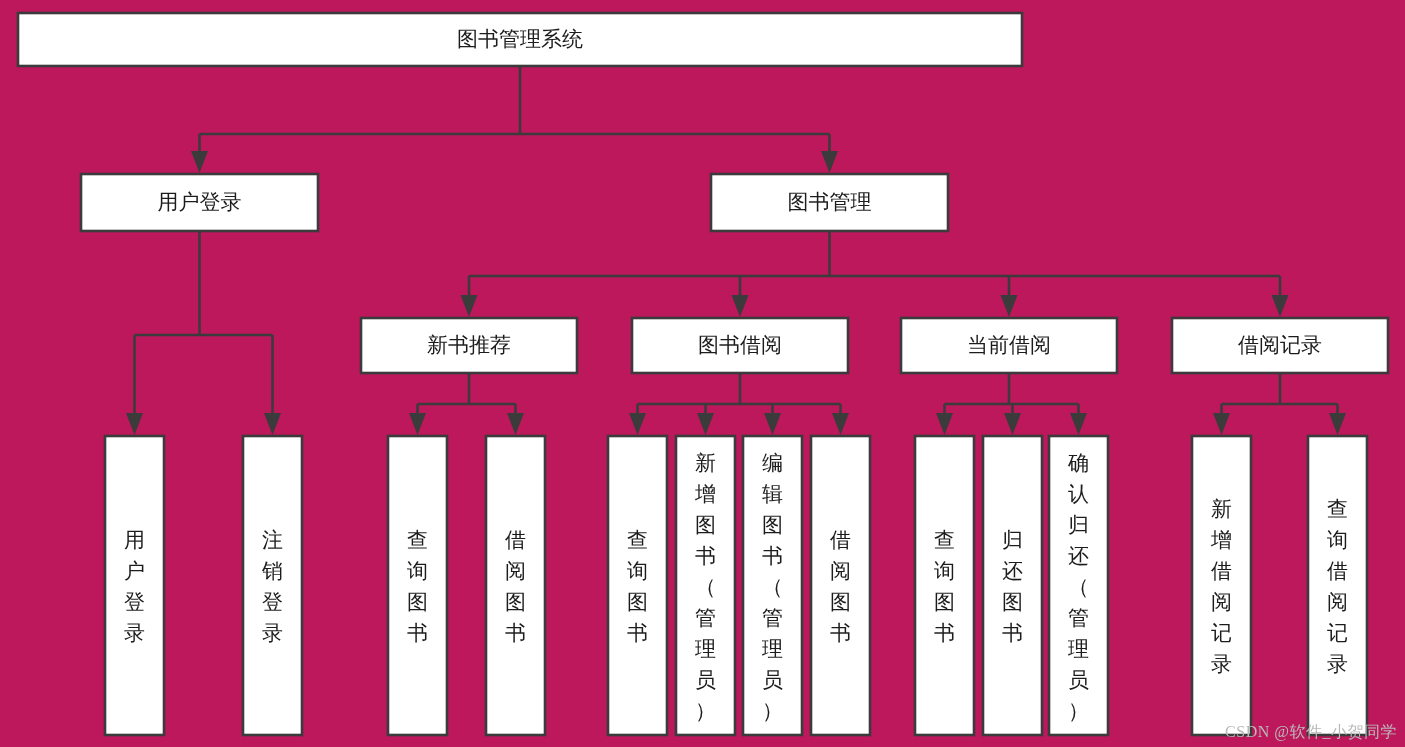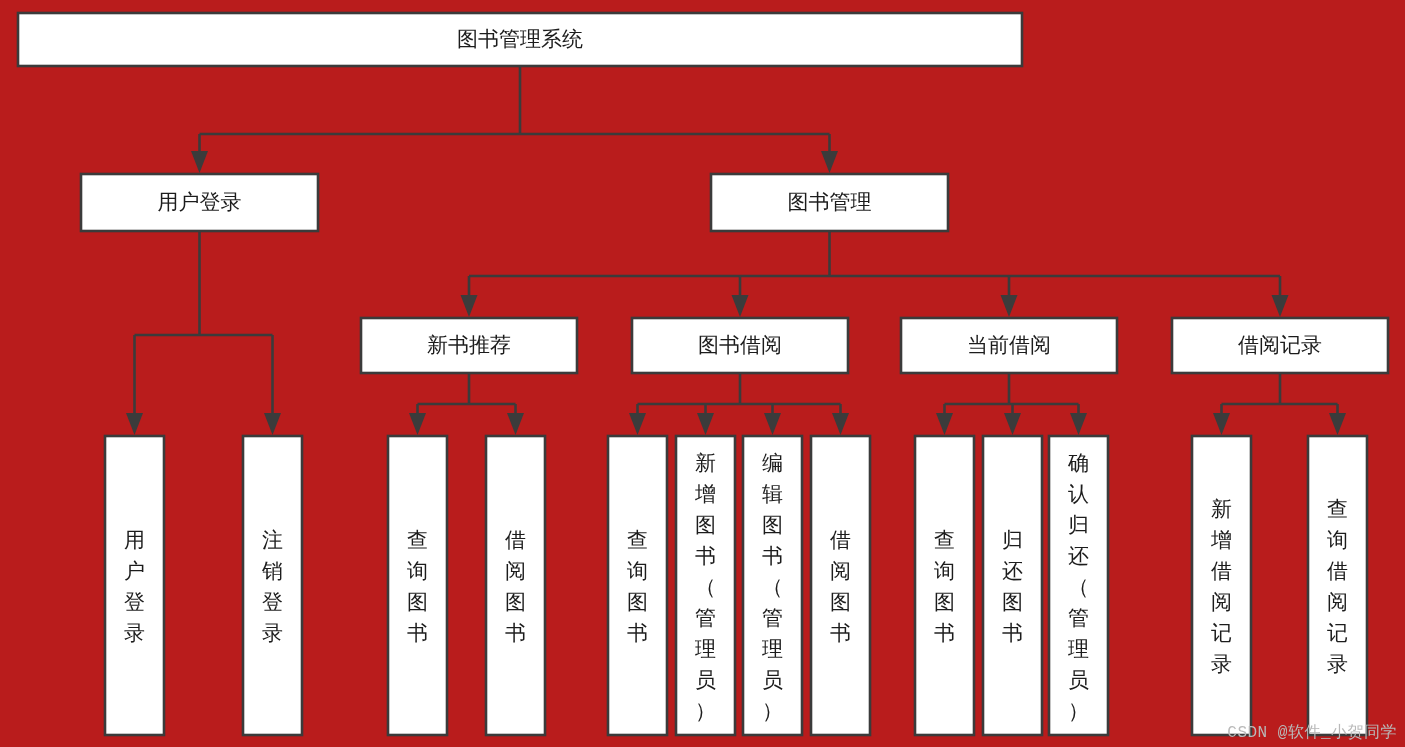--- a/index.html
+++ b/index.html
@@ -10,21 +10,21 @@
   body {
     width: 1405px;
     height: 747px;
     font-family: "Liberation Sans", "DejaVu Sans", sans-serif;
     overflow: hidden;
   }
   #diagram-root {
     position: relative;
     width: 1405px;
     height: 747px;
-    background: #b91c1c;
+    background: #be185d;
   }
   svg.diagram-svg {
     position: absolute;
     top: 0;
     left: 0;
     width: 1405px;
     height: 747px;
     display: block;
   }
   .node-box {
@@ -54,21 +54,21 @@
   .arrow-head {
     fill: #3b3b3b;
     stroke: none;
   }
   .watermark {
     position: absolute;
     right: 8px;
     bottom: 4px;
     color: #b9b9b9;
     font-size: 16px;
-    font-family: Liberation Mono, monospace;
+    font-family: Liberation Serif, serif;
     letter-spacing: 0.5px;
     white-space: nowrap;
     user-select: none;
   }
 </style>
 </head>
 <body>
 
 <div id="diagram-root">
   <svg class="diagram-svg" viewBox="0 0 1405 747" xmlns="http://www.w3.org/2000/svg">

